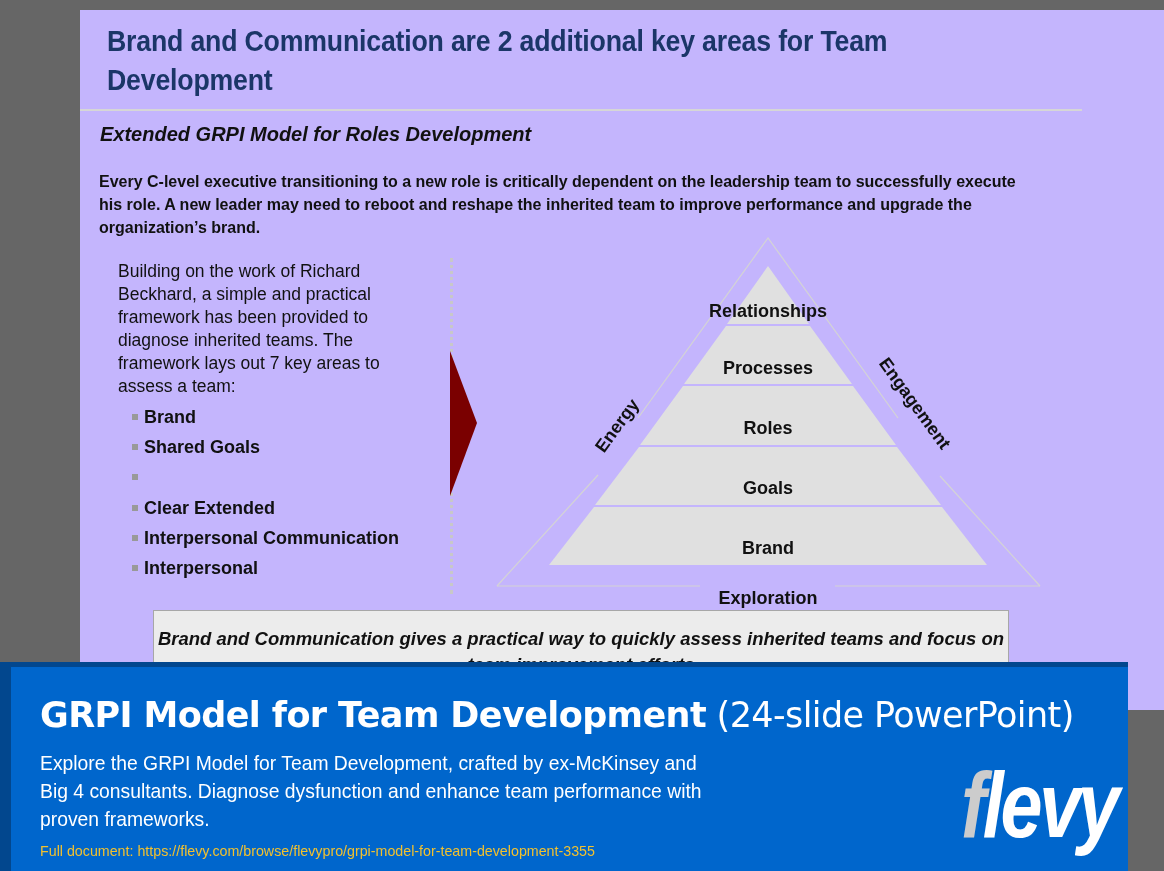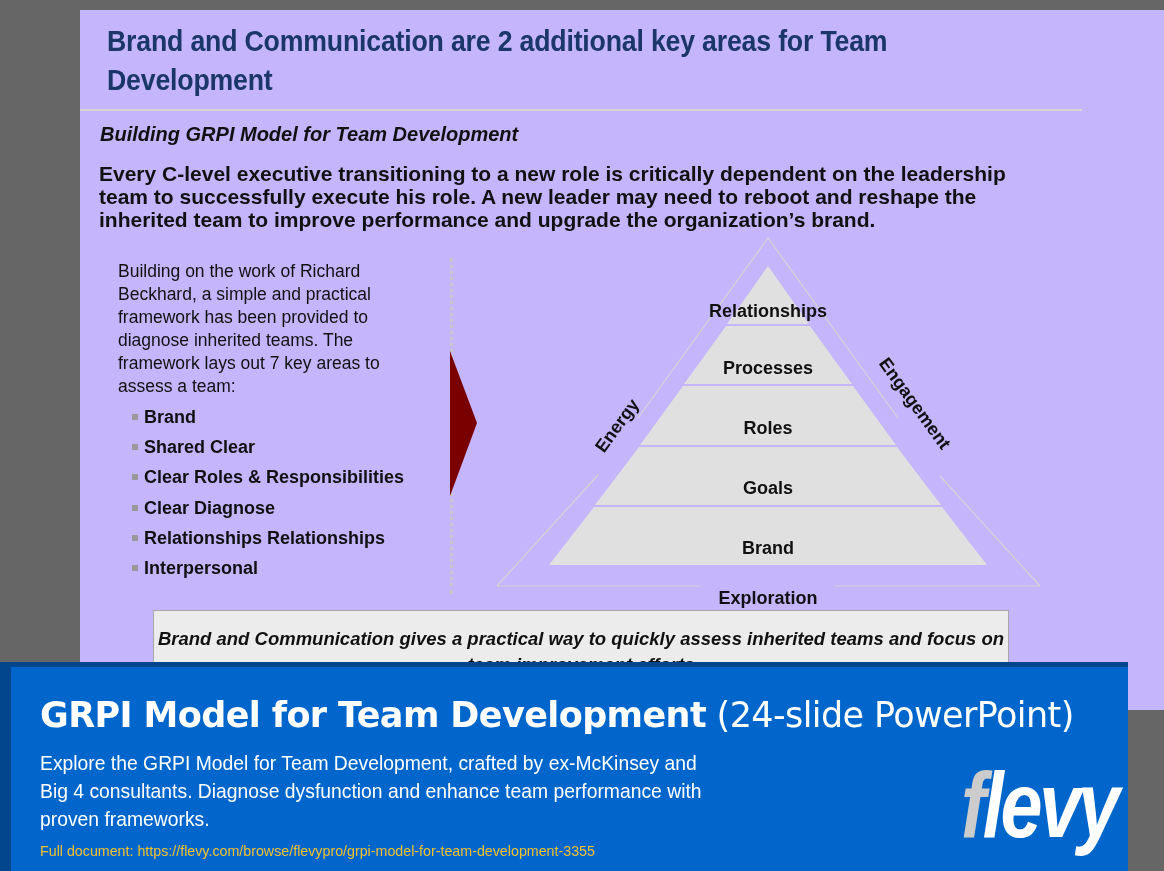--- a/index.html
+++ b/index.html
@@ -18,21 +18,21 @@
     color: #1b3668; font-size: 29px; font-weight: bold; line-height: 39px;
     transform: scaleX(0.92); transform-origin: left top; letter-spacing: -0.2px;
   }
   .title-rule {
     position: absolute; left: 0; top: 99px; width: 1002px; height: 2px; background: #d6d6d6;
   }
   .subtitle {
     position: absolute; left: 20px; top: 113px; font-size: 20px; font-weight: bold; font-style: italic; color: #111;
   }
   .intro {
-    position: absolute; left: 19px; top: 152px; width: 940px; font-size: 21px; font-weight: bold; line-height: 23px; color: #111;
+    position: absolute; left: 19px; top: 160px; width: 940px; font-size: 16px; font-weight: bold; line-height: 23px; color: #111;
   }
   .left-text {
     position: absolute; left: 38px; top: 250px; width: 300px; font-size: 17.5px; line-height: 23px; color: #111;
   }
   .bullets { position: absolute; left: 52px; top: 395px; margin: 0; padding: 0; list-style: none; }
   .bullets li { font-size: 18px; font-weight: bold; color: #111; height: 30.2px; line-height: 24px; position: relative; padding-left: 12px; }
   .bullets li .sq { position: absolute; left: 0; top: 9px; width: 6px; height: 6px; background: #999; }
   .dotted-sep {
     position: absolute; left: 370px; top: 248px; width: 0; height: 336px;
     border-left: 3px dotted #c8c8c8;
@@ -73,30 +73,30 @@
   .flevy-logo .f { color: #cccccc; }
   .flevy-logo .rest { color: #ffffff; }
   svg text { font-family: "Liberation Sans", sans-serif; }
 </style>
 </head>
 <body>
 
 <div class="slide">
   <div class="slide-title">Brand and Communication are 2 additional key areas for Team Development</div>
   <div class="title-rule"></div>
-  <div class="subtitle">Building GRPI Model for Team Development</div>
+  <div class="subtitle">Extended GRPI Model for Roles Development</div>
   <div class="intro">Every C-level executive transitioning to a new role is critically dependent on the leadership team to successfully execute his role.  A new leader may need to reboot and reshape the inherited team to improve performance and upgrade the organization’s brand.</div>
 
   <div class="left-text">Building on the work of Richard Beckhard, a simple and practical framework has been provided to diagnose inherited teams. The framework lays out 7 key areas to assess a team:</div>
   <ul class="bullets">
     <li><span class="sq"></span><span>Brand</span></li>
-    <li><span class="sq"></span><span>Shared Clear</span></li>
-    <li><span class="sq"></span><span>Clear Roles &amp; Responsibilities</span></li>
-    <li><span class="sq"></span><span>Clear Diagnose</span></li>
-    <li><span class="sq"></span><span>Relationships Relationships</span></li>
+    <li><span class="sq"></span><span>Shared Goals</span></li>
+    <li><span class="sq"></span></li>
+    <li><span class="sq"></span><span>Clear Extended</span></li>
+    <li><span class="sq"></span><span>Interpersonal Communication</span></li>
     <li><span class="sq"></span><span>Interpersonal</span></li>
   </ul>
 
   <div class="dotted-sep"></div>
 
   <svg class="red-arrow" width="40" height="160" viewBox="0 0 40 160">
     <polygon points="0,1 27,73 0,146" fill="#7a0000"></polygon>
   </svg>
 
   <svg class="pyramid" width="560" height="380" viewBox="0 0 560 380">

